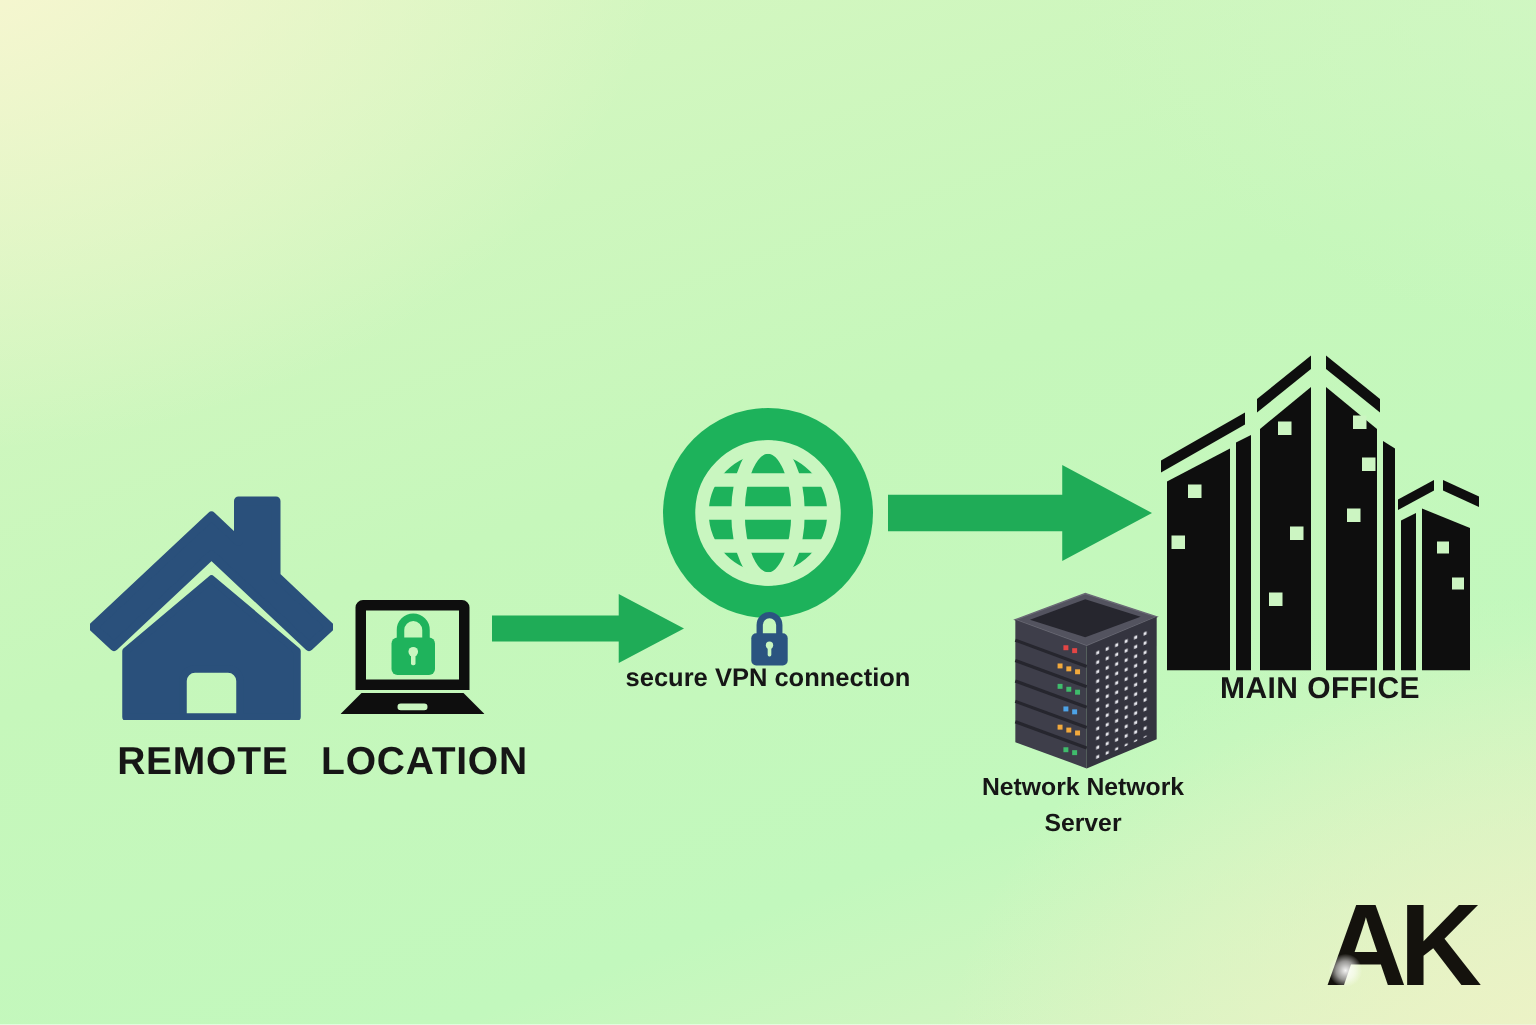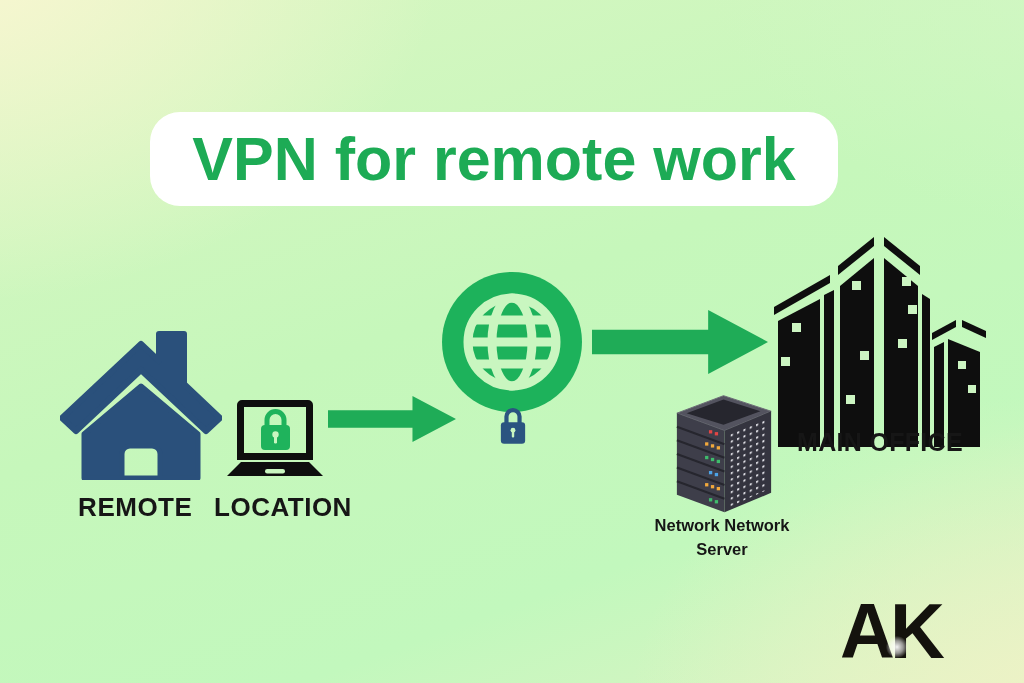--- a/index.html
+++ b/index.html
@@ -25,47 +25,44 @@
   }
   .banner h1 {
     color: #1dab55; font-size: 61px; font-weight: bold; letter-spacing: 0px;
     white-space: nowrap;
   }
 
   
   .label { color: #161616; font-weight: bold; text-align: center; }
   .remote-label { left: 62px; top: 492px; width: 286px; font-size: 26px; word-spacing: 14px; letter-spacing: 0.5px; margin-left: 10px; }
   .secure-label { left: 392px; top: 442px; width: 240px; font-size: 17px; }
-  .office-label { left: 772px; top: 428px; width: 216px; font-size: 25px; letter-spacing: 0.3px; }
+  .office-label { left: 772px; top: 448px; width: 216px; font-size: 20px; letter-spacing: 0.3px; }
   .nas-label { left: 632px; top: 513px; width: 180px; font-size: 16.5px; line-height: 24px; }
 
   
   .globe-wrap { left: 442px; top: 272px; width: 140px; height: 140px; }
   .globe-circle { position: absolute; inset: 0; background: #1db25b; border-radius: 50%; }
   .globe-wrap svg { position: absolute; inset: 0; }
 
   
-  .logo { left: 840px; top: 588px; width: 130px; height: 84px; display: flex; align-items: center; }
+  .logo { left: 868px; top: 588px; width: 130px; height: 84px; display: flex; align-items: center; justify-content: center; }
   .logo span {
     font-size: 76px; font-weight: 900; color: #14120d; letter-spacing: -5px;
     transform: scaleY(1.02);
   }
   .logo-dot {
     left: 886px; top: 636px; width: 22px; height: 22px; border-radius: 50%;
     background: radial-gradient(circle, rgba(255,255,255,0.95) 0%, rgba(255,255,255,0.55) 40%, rgba(255,255,255,0) 72%);
   }
 </style>
 </head>
 <body>
 
 <div class="canvas">
 
-  <div class="abs banner">
-    <h1>VPN for remote work</h1>
-  </div>
 
   <svg class="abs" style="left:60px; top:330px;" width="162" height="150" viewBox="0 0 162 150">
     <path d="M2,88 L81,14 L99,31 L99,4 L124,4 L124,54 L160,88 L146,101 L81,40 L16,101 Z" fill="#2a507b" stroke="#2a507b" stroke-width="6" stroke-linejoin="round"></path>
     <path fill-rule="evenodd" fill="#2a507b" stroke="#2a507b" stroke-width="5" stroke-linejoin="round" d="M24,104 L81,56 L138,104 L138,148 L24,148 Z
              M62,148 v-24 a8,8 0 0 1 8,-8 h22 a8,8 0 0 1 8,8 v24 Z"></path>
   </svg>
 
   <svg class="abs" style="left:227px; top:400px;" width="96" height="78" viewBox="0 0 96 78">
     <path fill-rule="evenodd" fill="#0e0e0e" d="M15,0 h66 a5,5 0 0 1 5,5 v55 H10 V5 a5,5 0 0 1 5,-5 Z
              M17,7 h62 v46 H17 Z"></path>
@@ -98,20 +95,21 @@
     </svg>
   </div>
 
   <svg class="abs" style="left:499px; top:406px;" width="28" height="38" viewBox="0 0 30 40">
     <path d="M8,19 v-8 a7,7 0 0 1 14,0 v8" fill="none" stroke="#2b5480" stroke-width="4.5"></path>
     <rect x="2" y="17" width="26" height="23" rx="3.5" fill="#2b5480"></rect>
     <circle cx="15" cy="25.5" r="2.6" fill="#c9f6c0"></circle>
     <rect x="13.7" y="25.5" width="2.6" height="8" rx="1.1" fill="#c9f6c0"></rect>
   </svg>
 
+  <div class="abs label secure-label">secure VPN connection</div>
 
   <svg class="abs" style="left:592px; top:310px;" width="176" height="64" viewBox="0 0 100 50" preserveAspectRatio="none">
     <polygon points="0,15.5 66,15.5 66,0 100,25 66,50 66,34.5 0,34.5" fill="#1fac57"></polygon>
   </svg>
 
   <svg class="abs" style="left:673px; top:393px;" width="102" height="120" viewBox="0 0 105 122">
     <defs>
       <pattern id="dots" patternUnits="userSpaceOnUse" width="6.5" height="6.5" patternTransform="skewY(-22)">
         <rect x="1" y="1" width="2.1" height="2.1" fill="#e6e6ec"></rect>
       </pattern>

